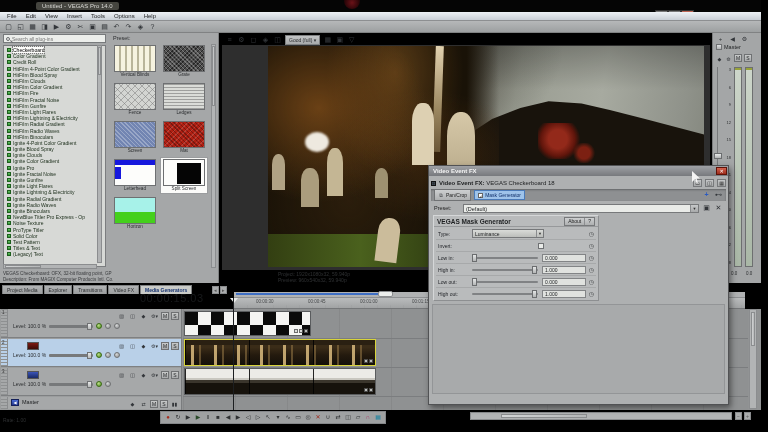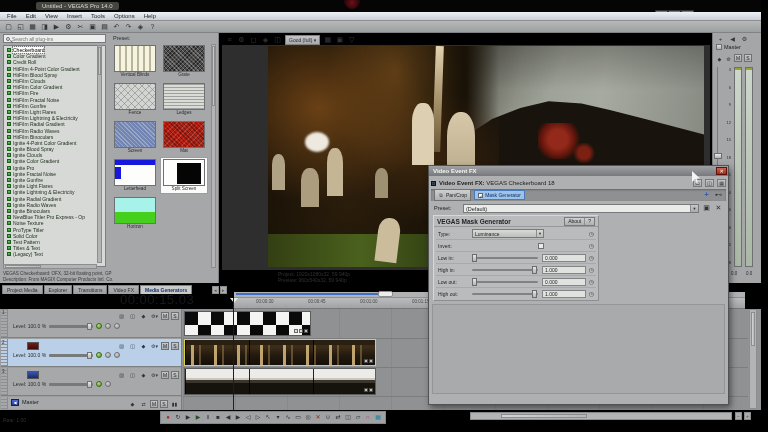--- a/index.html
+++ b/index.html
@@ -77,21 +77,21 @@
 #pvinfo{left:278px;top:271px;font-size:5px;color:#2f3133;line-height:6px;white-space:nowrap}
 
 #mixer{left:712px;top:33px;width:49px;height:250px;background:#a4a6a7;border-left:1px solid #7c7e7f}
 .mmeter{position:absolute;width:8px;background:linear-gradient(#cdd6ca,#a9b7a6);border:1px solid #6d6f70}
 .mmeter::before{content:"";position:absolute;left:0;top:0;right:0;height:2px;background:#97a23a}
 .mscale{position:absolute;display:flex;flex-direction:column;justify-content:space-between;font-size:4px;color:#2c2e30;text-align:right}
 .ms{display:inline-block;width:8px;height:8px;border:1px solid #6f7173;background:linear-gradient(#c8caca,#a9abac);font-size:5px;line-height:6px;text-align:center;color:#1e2022}
 .lock{position:absolute;width:5px;height:4px;background:#4c4e50}
 .lock::before{content:"";position:absolute;top:-3px;left:1px;width:3px;height:3px;border:1px solid #4c4e50;border-bottom:none;border-radius:2px 2px 0 0}
 
-#timecode{left:120px;top:292px;width:106px;font-size:13px;color:#17191b;letter-spacing:.5px;white-space:nowrap}
+#timecode{left:140px;top:292px;width:106px;font-size:11px;color:#17191b;letter-spacing:.5px;white-space:nowrap}
 #markerbar{left:234px;top:292px;width:511px;height:6px;background:#b0b2b3;border-bottom:1px solid #8e9092}
 #loopline{left:236px;top:293px;width:142px;height:2px;background:#3f6fc4}
 #loopchip{left:378px;top:291px;width:15px;height:6px;background:#eceeec;border:1px solid #8a8c8e;border-radius:2px}
 #ruler{left:234px;top:298px;width:511px;height:11px;background:linear-gradient(#babcbd,#a1a3a4);border-bottom:1px solid #757779;overflow:hidden}
 #ruler .ticks{position:absolute;left:0;bottom:0;width:100%;height:3px;background:repeating-linear-gradient(90deg,#84868821 0 1px,transparent 1px 13px)}
 #rlabels{position:absolute;left:22px;top:1px;display:flex}
 .rlabel{width:52px;font-size:4.5px;color:#46484a;flex:none}
 
 #tlarea{left:0;top:309px;width:761px;height:101px;background:#919394}
 #tracklist{position:absolute;left:0;top:0;width:182px;height:101px;background:#9b9d9e;border-right:1px solid #7a7c7e}

